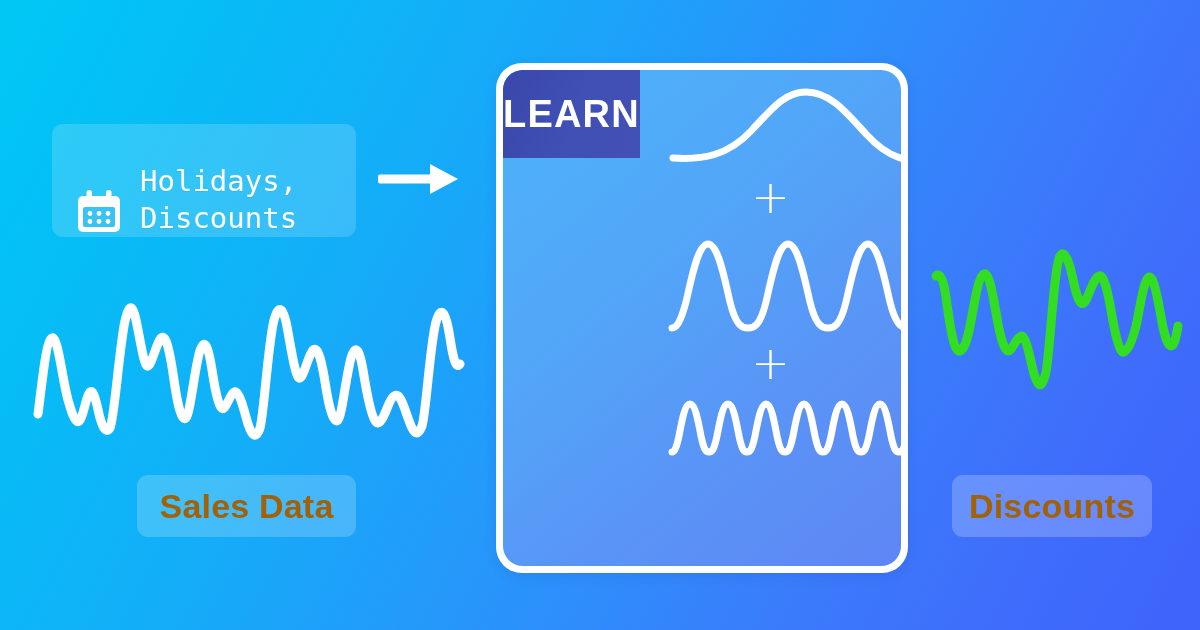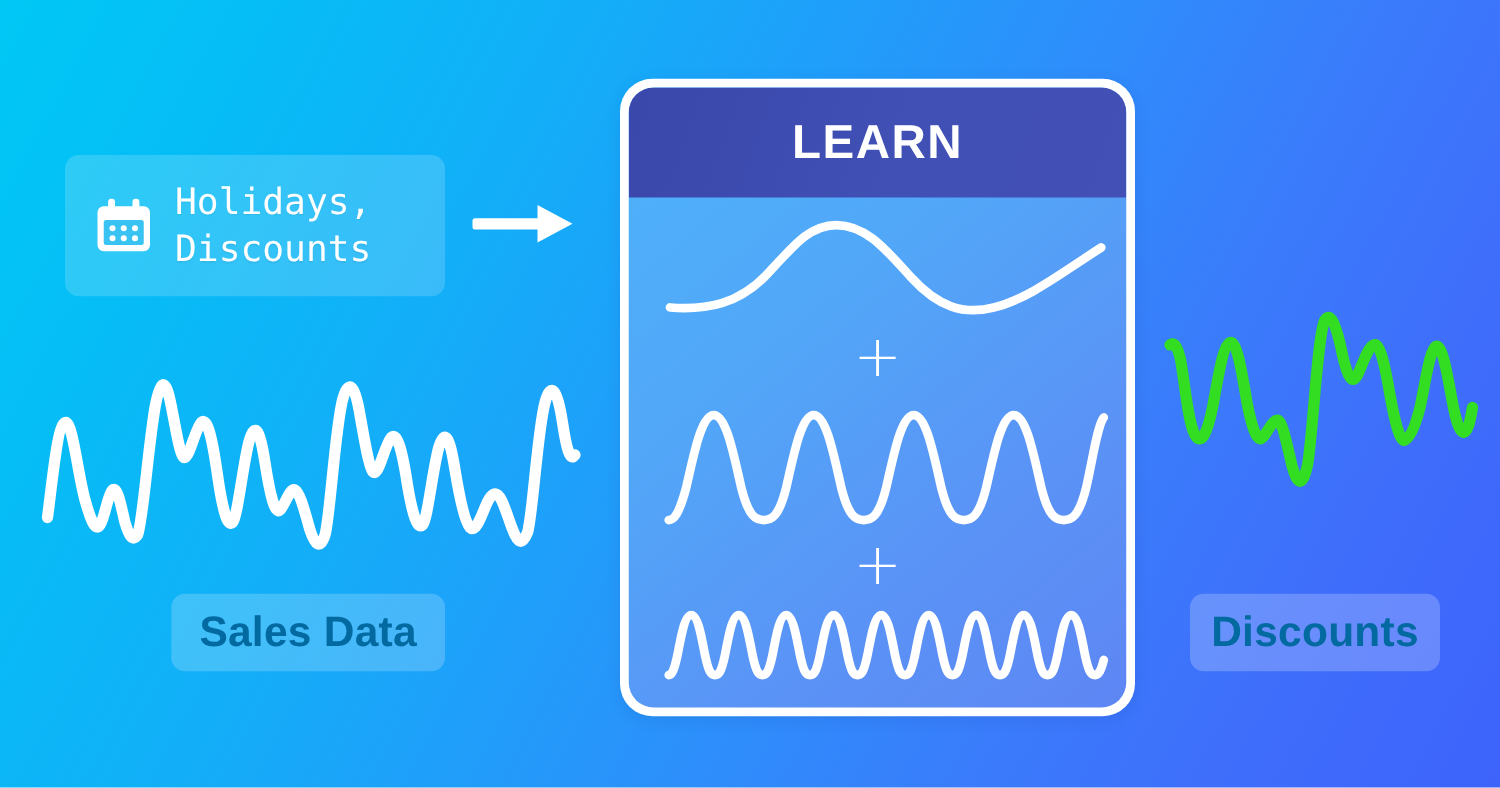--- a/index.html
+++ b/index.html
@@ -19,37 +19,37 @@
   }
 
   .stage { position:absolute; inset:0; }
 
   
   .chip-holidays {
     position:absolute; left:52px; top:124px;
     width:304px; height:113px;
     border-radius:11px;
     background:rgba(255,255,255,0.17);
-    display:flex; align-items:center; gap:16px;
+    display:flex; align-items:flex-end; gap:16px;
     padding:0 18px 0 22px;
   }
   .cal-icon { width:50px; height:50px; flex:0 0 50px; position:relative; }
   .chip-holidays .txt {
     font-family:"DejaVu Sans Mono","Liberation Mono",monospace;
     color:#ffffff; font-size:29px; line-height:1.28;
     letter-spacing:0px; white-space:pre;
     text-shadow:0 1px 1px rgba(0,0,0,0.05);
   }
 
   .chip-label {
     position:absolute;
     border-radius:11px;
     background:rgba(255,255,255,0.20);
     display:flex; align-items:center; justify-content:center;
-    color:#0369a1; font-weight:bold;
+    color:#a16207; font-weight:bold;
     font-size:34px; letter-spacing:0.2px;
   }
   .chip-sales    { left:137px; top:475px; width:219px; height:62px; }
   .chip-forecast { left:952px; top:475px; width:200px; height:62px;
                    background:rgba(255,255,255,0.22); }
 
   
   .arrow { position:absolute; left:378px; top:160px; width:82px; height:38px; }
 
   
@@ -62,21 +62,21 @@
     width:412px; height:510px;
     border-radius:26px;
     background:#ffffff;
     padding:7px;
     box-shadow:0 3px 12px rgba(0,40,120,0.10);
   }
   .card-inner {
     width:100%; height:100%;
     border-radius:20px;
     overflow:hidden;
-    display:flex; flex-direction:column;
+    display:flex; flex-direction:row;
     background:linear-gradient(140deg,#4db3fa 0%,#52a6f8 38%,#5a93f6 70%,#5e86f4 100%);
   }
   .card-header {
     height:88px; flex:0 0 88px;
     background:linear-gradient(110deg,#3a47ab 0%,#4050b4 55%,#4350b6 100%);
     display:flex; align-items:center; justify-content:center;
   }
   .card-header .title {
     color:#ffffff; font-weight:bold; font-size:38px; letter-spacing:1.2px;
   }

